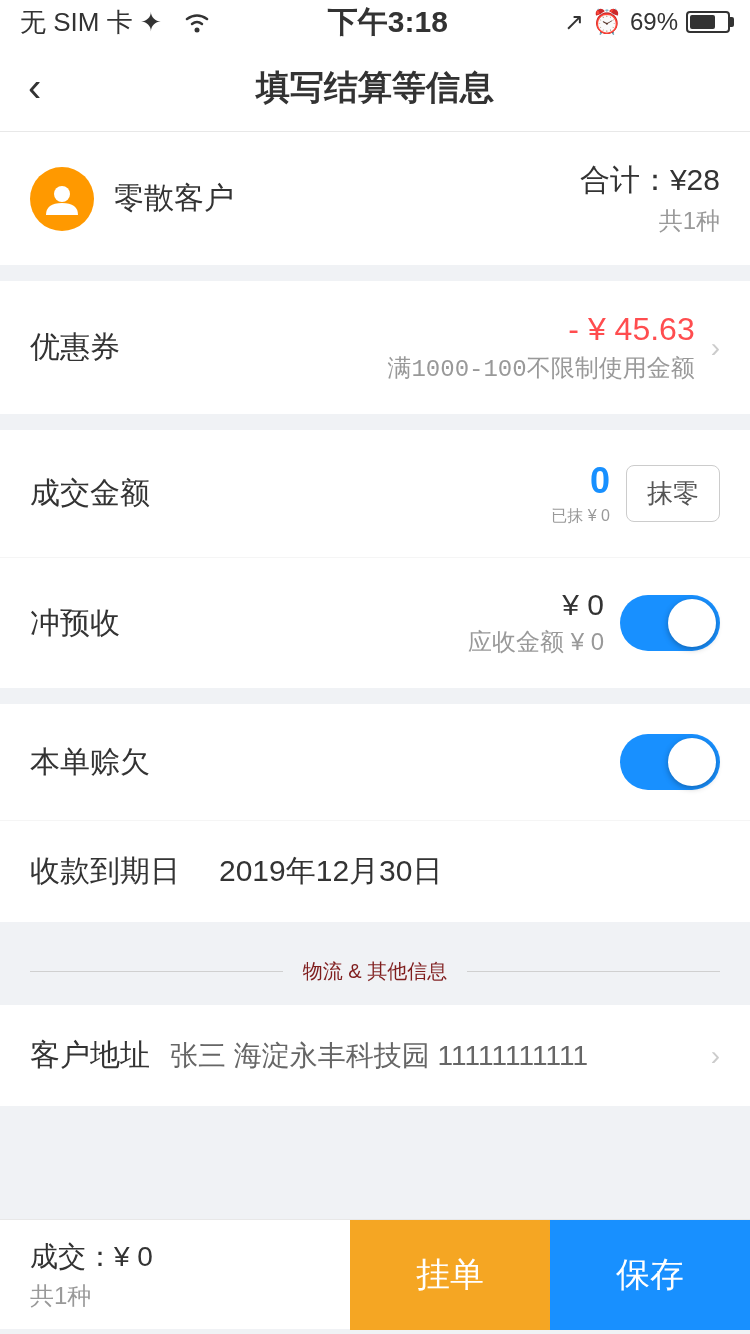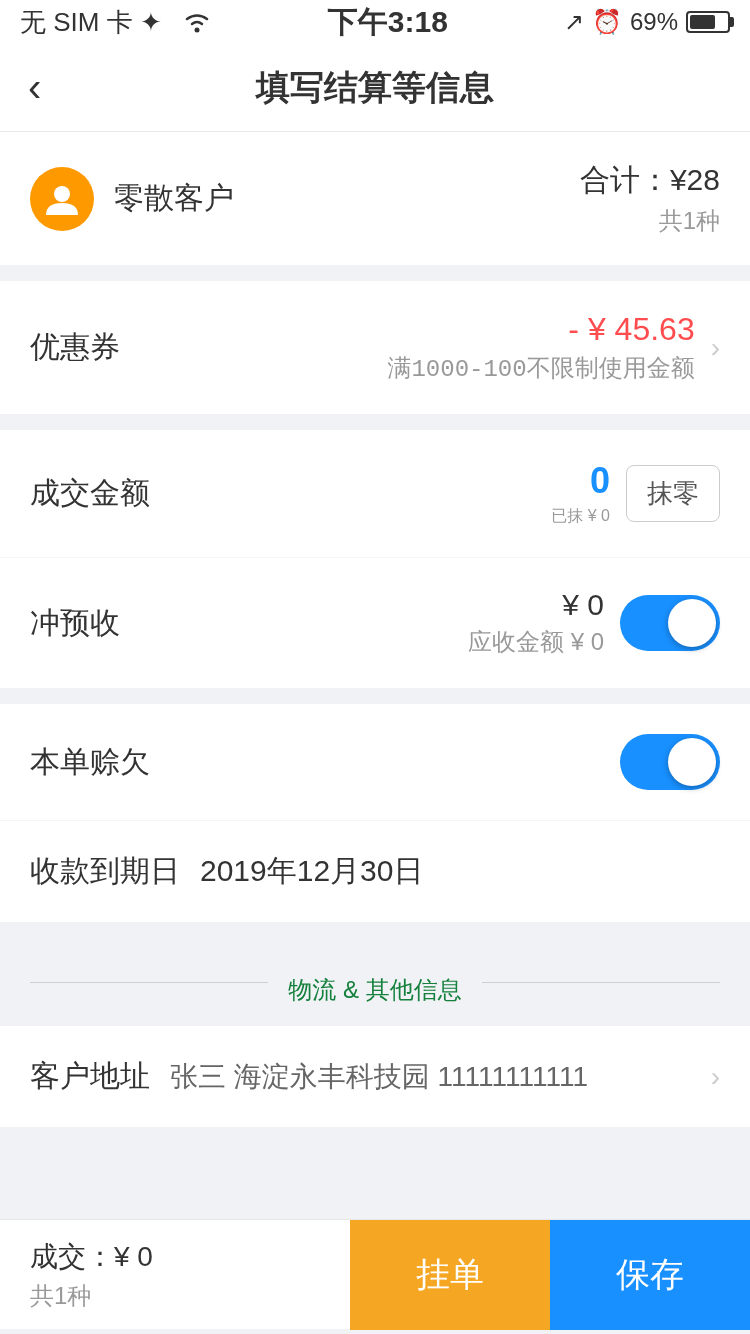--- a/index.html
+++ b/index.html
@@ -226,21 +226,21 @@
       top: 4px;
       right: 4px;
       box-shadow: 0 2px 6px rgba(0,0,0,0.3);
     }
 
     
     .due-date-row {
       padding: 30px;
       display: flex;
       align-items: center;
-      gap: 20px;
+      gap: 39px;
     }
     .due-date-label {
       font-size: 30px;
       color: #333;
     }
     .due-date-value {
       font-size: 30px;
       color: #333;
     }
 
@@ -251,23 +251,22 @@
       padding: 20px 30px;
       background: #f0f2f5;
       gap: 20px;
     }
     .text-divider-line {
       flex: 1;
       height: 1px;
       background: #d0d0d0;
     }
     .text-divider-text {
-      font-size: 24px;
-      color: #15803d;
-      margin-top: 16px;
+      font-size: 20px;
+      color: #7f1d1d;
     }
 
     
     .address-row {
       background: #fff;
       padding: 30px;
       display: flex;
       align-items: center;
       gap: 20px;
     }

